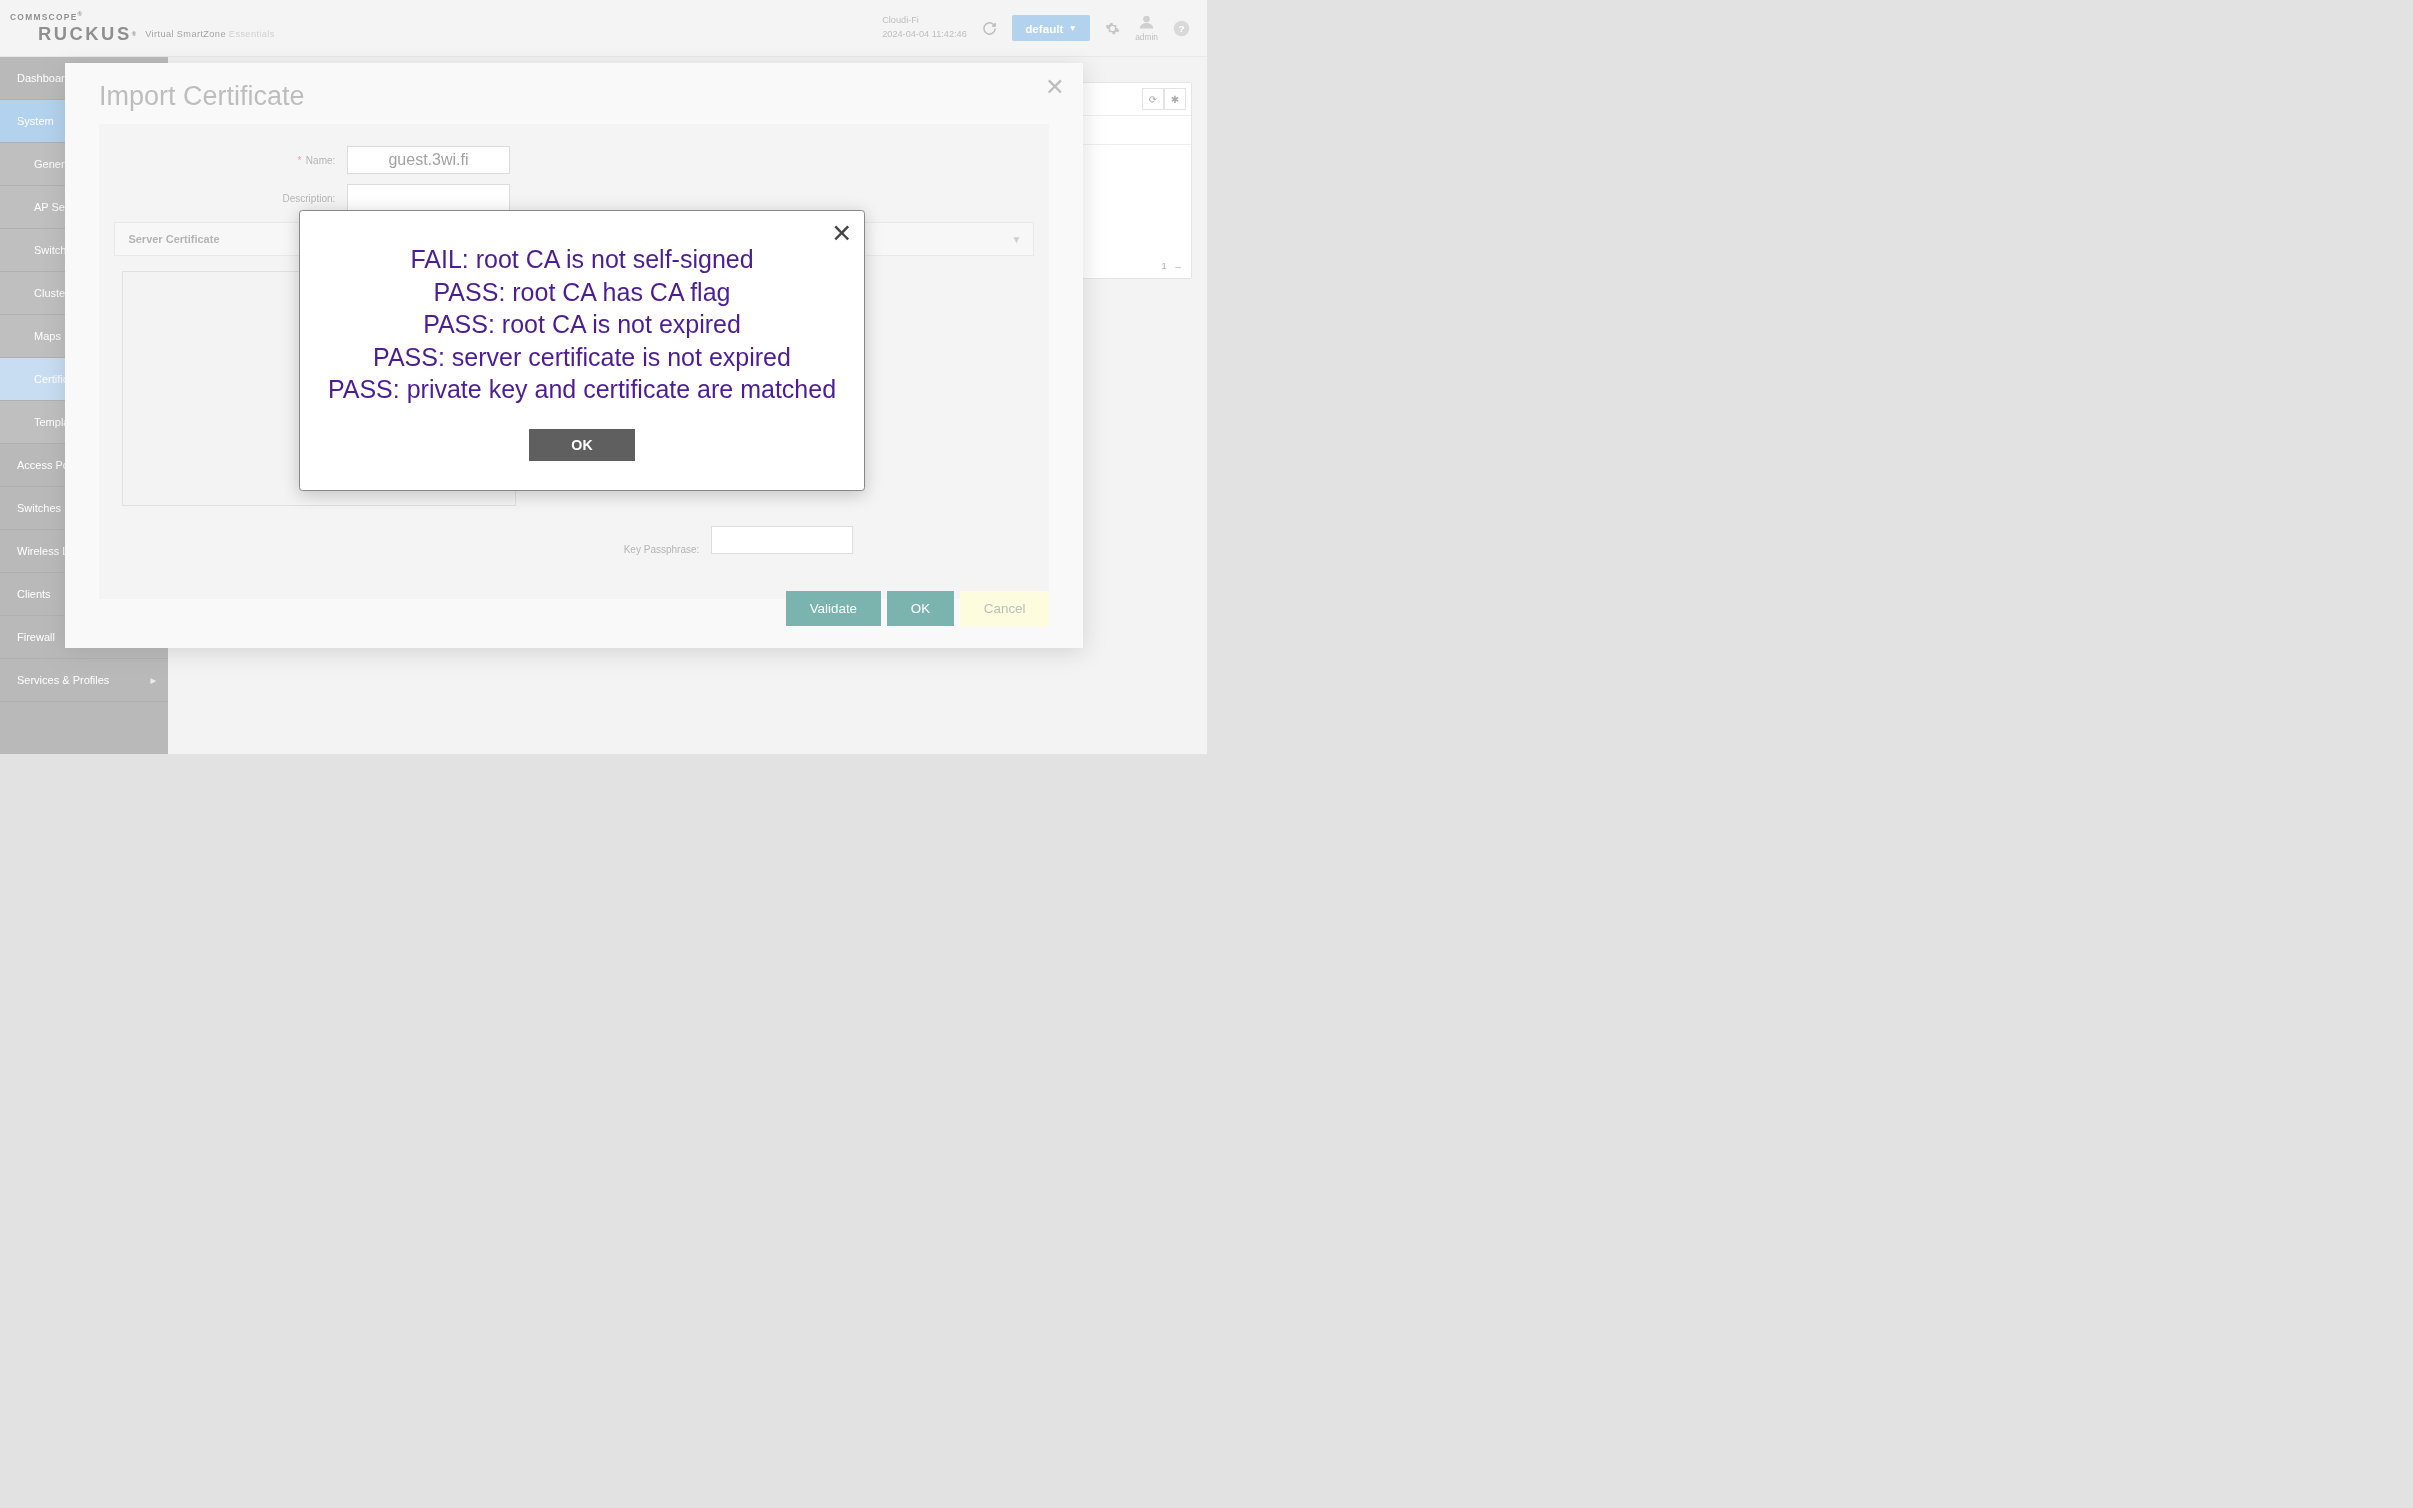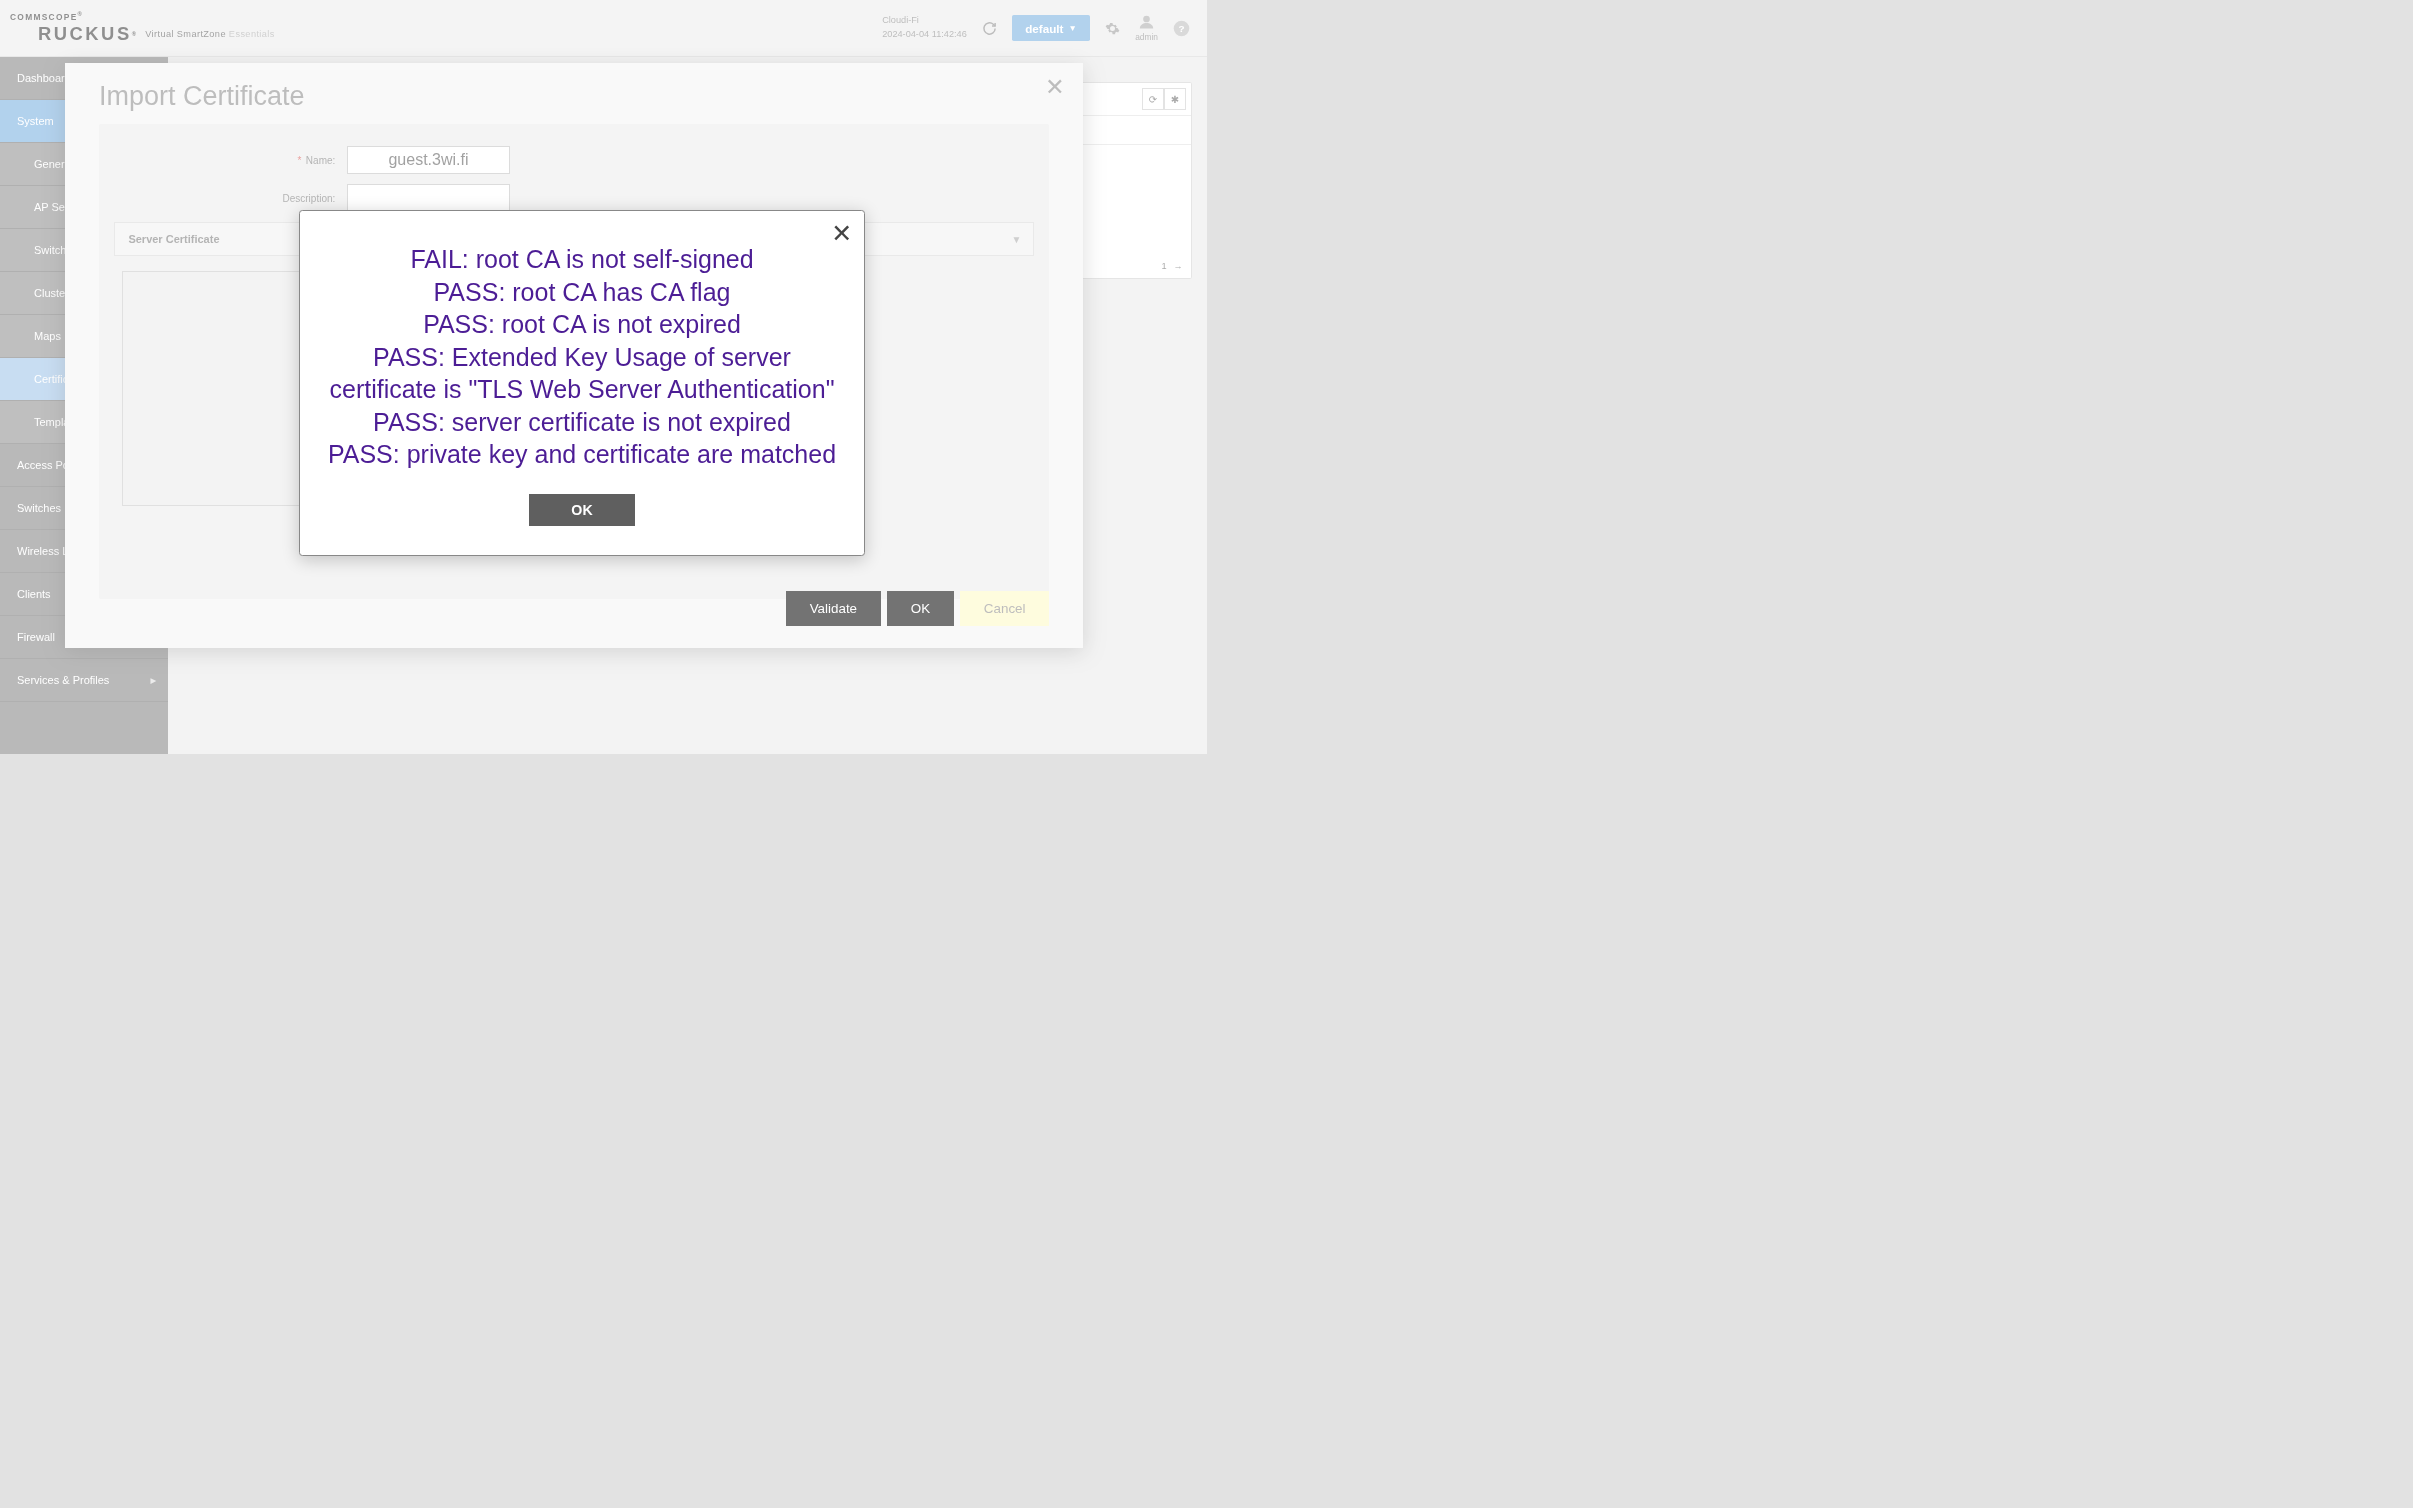--- a/index.html
+++ b/index.html
@@ -112,21 +112,21 @@
       font-size:10px; color:#666;
     }
     .dialog-actions {
       position:absolute; right:34px; bottom:22px;
       display:flex; gap:6.7px;
     }
     .dlg-btn {
       padding: 10px 23.5px; font-size:13.4px;
       border:none; color:#fff;
     }
-    .dlg-btn.gray { background:#000000; }
+    .dlg-btn.gray { background:#0f766e; }
     .dlg-btn.light { background:#fef9c3; color:#888; }
     
     .dialog2 {
       position:absolute; left:299px; top:210px;
       width: 566px; background:#fff;
       border:0.8px solid #888; border-radius:3.4px;
       z-index: 60;
       padding: 17px 25px 28.5px;
       box-shadow: 0 3.4px 17px rgba(0,0,0,0.2);
     }
@@ -313,19 +313,18 @@
 </div>
 
 <div class="scrim"></div>
 
 <div class="dialog2">
   <div class="close2">✕</div>
   <div class="msg-block">
     <div class="msg-line">FAIL: root CA is not self-signed</div>
     <div class="msg-line">PASS: root CA has CA flag</div>
     <div class="msg-line">PASS: root CA is not expired</div>
-    <div class="msg-line">PASS: Extended Key Usage of server certificate is "TLS Web Server Authentication"</div>
     <div class="msg-line">PASS: server certificate is not expired</div>
     <div class="msg-line">PASS: private key and certificate are matched</div>
   </div>
   <button class="ok-btn">OK</button>
 </div>
 
 
 </body></html>

